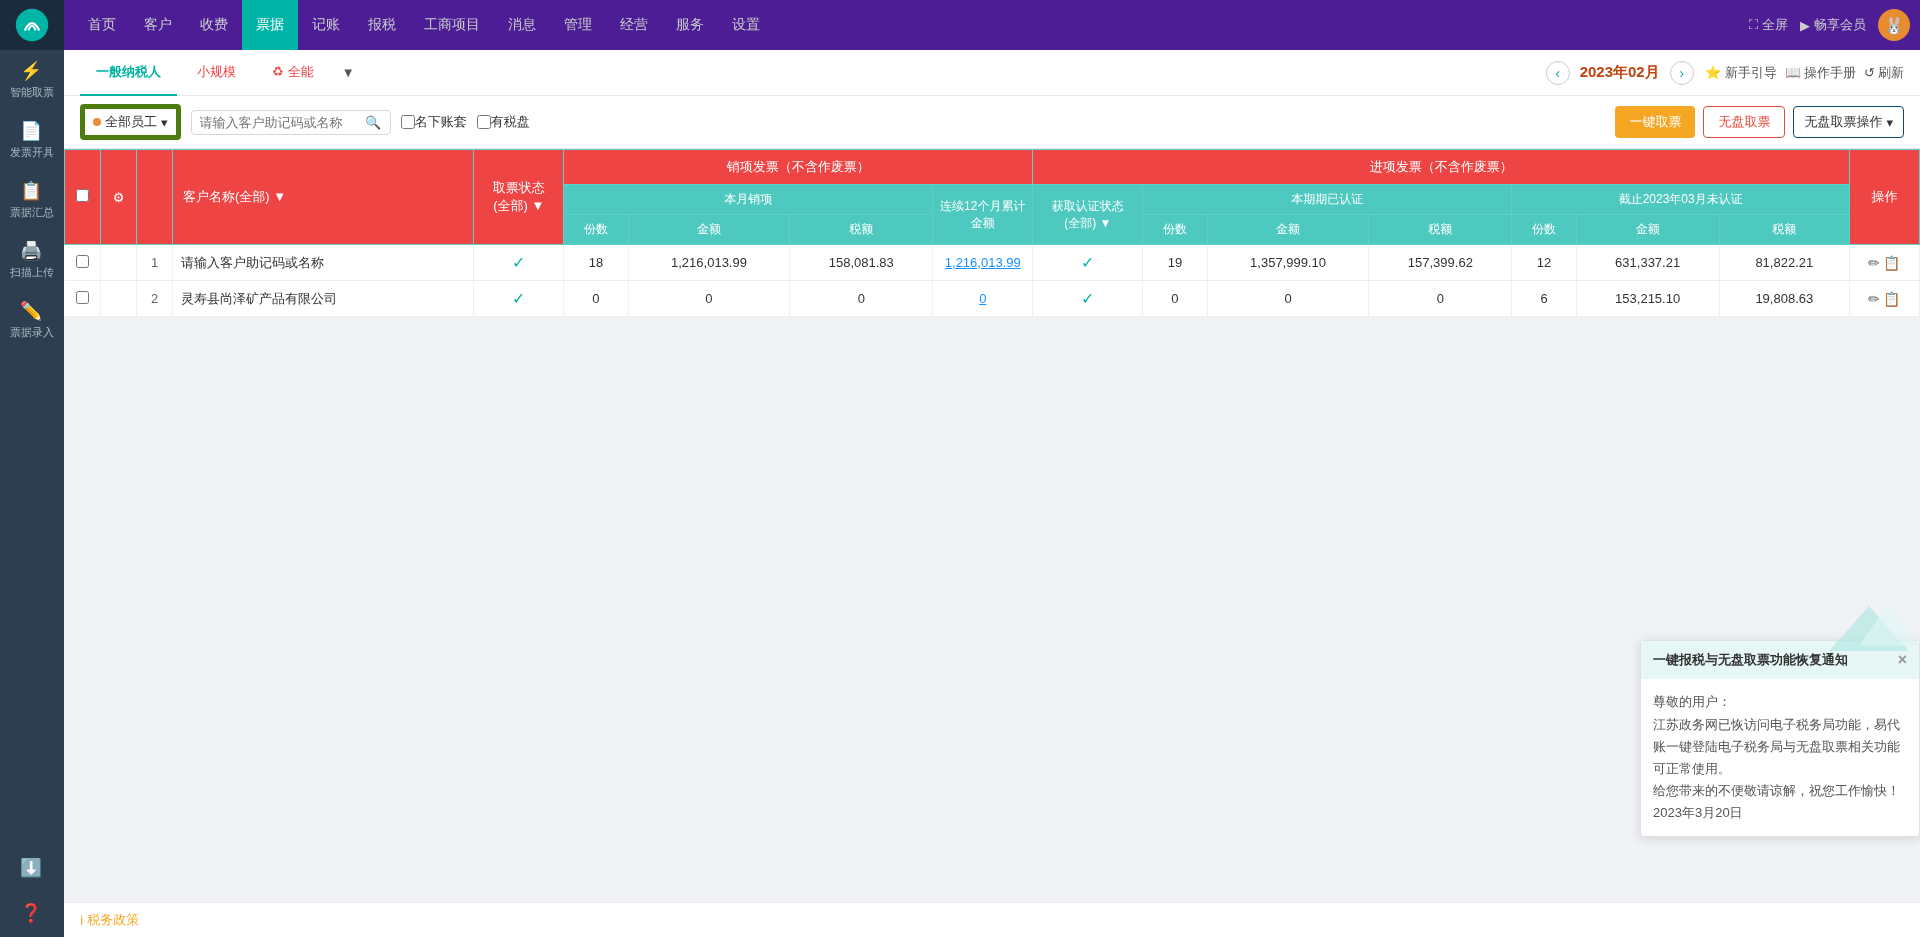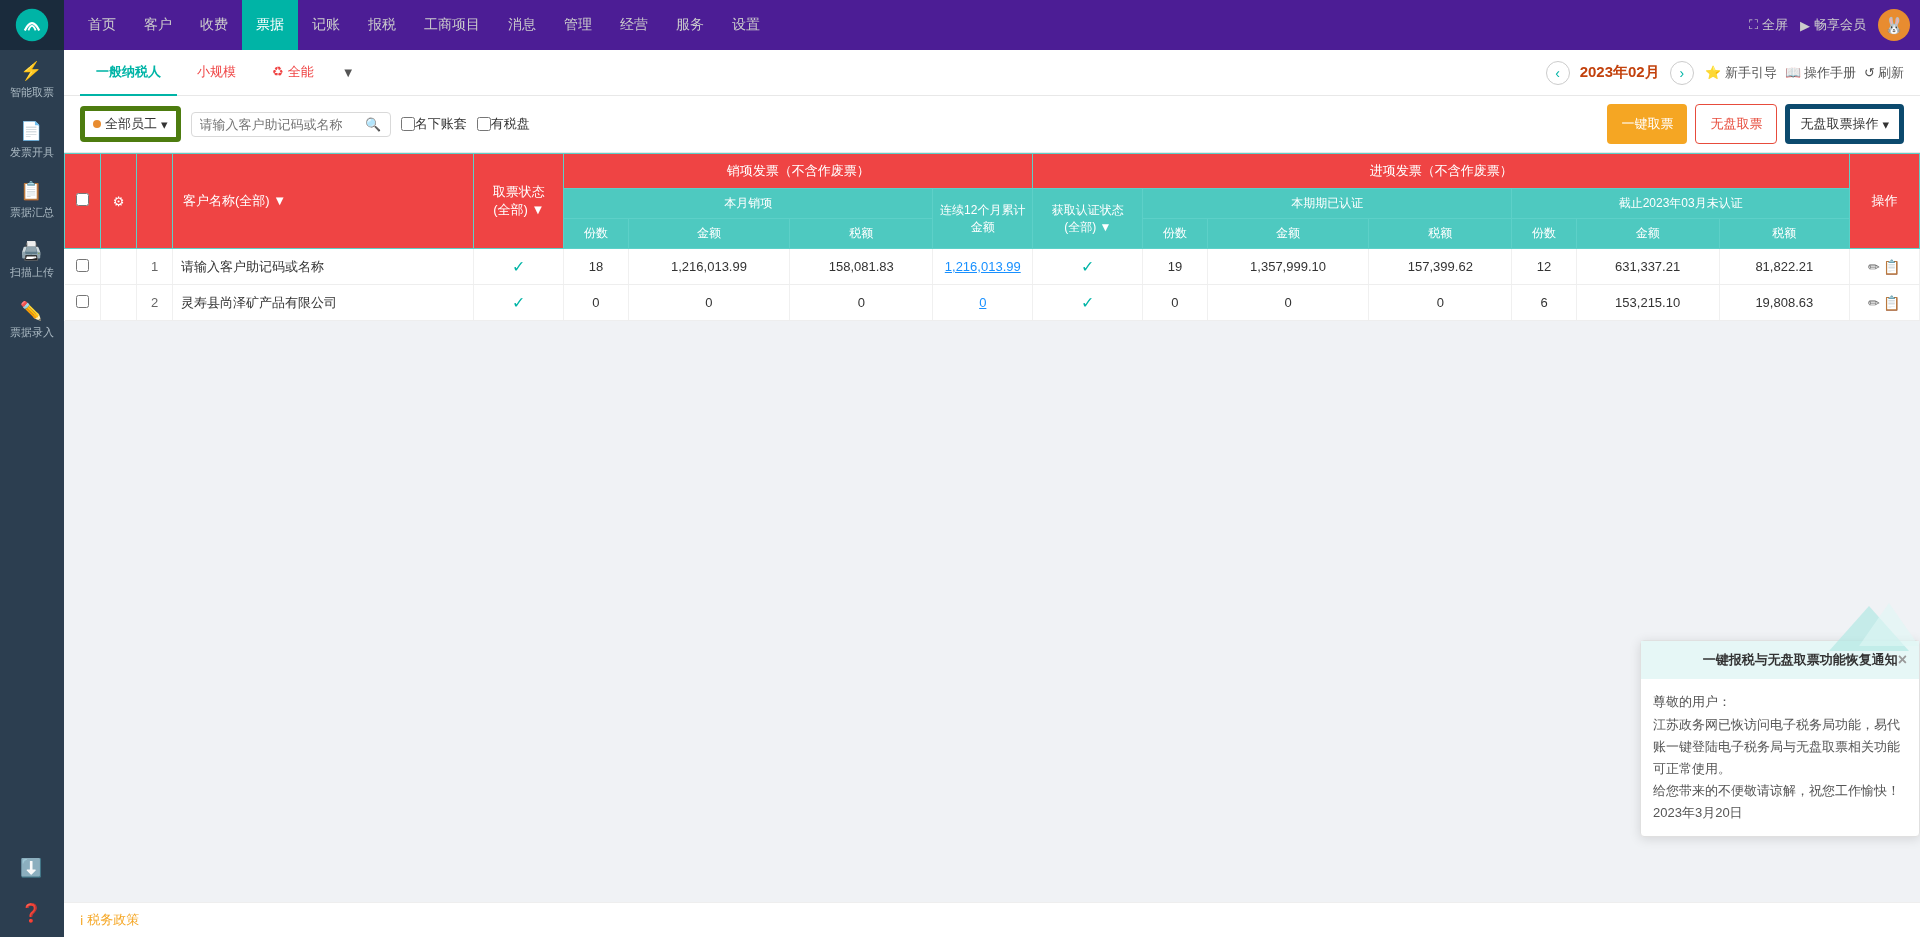--- a/index.html
+++ b/index.html
@@ -191,21 +191,21 @@
       color: #e74c3c;
       border: 1px solid #e74c3c;
       border-radius: 4px;
       padding: 6px 14px;
       cursor: pointer;
       font-size: 13px;
     }
     .btn-dropdown {
       background: #fff;
       color: #333;
-      border: 5px solid #0c4a6e;
+      border: 1px solid #0c4a6e;
       border-radius: 4px;
       padding: 6px 10px;
       cursor: pointer;
       font-size: 13px;
       display: flex; align-items: center; gap: 4px;
     }
 
     
     .table-wrap {
       flex: 1;
@@ -263,21 +263,21 @@
       padding: 0;
       z-index: 999;
     }
     .notification-header {
       background: #e6f7f6;
       padding: 10px 12px;
       font-weight: bold;
       color: #333;
       font-size: 13px;
       display: flex;
-      justify-content: flex-end;
+      justify-content: space-between;
       align-items: center;
     }
     .notification-close { cursor: pointer; color: #999; font-size: 16px; }
     .notification-body {
       padding: 12px;
       color: #555;
       font-size: 13px;
       line-height: 1.7;
     }
 

